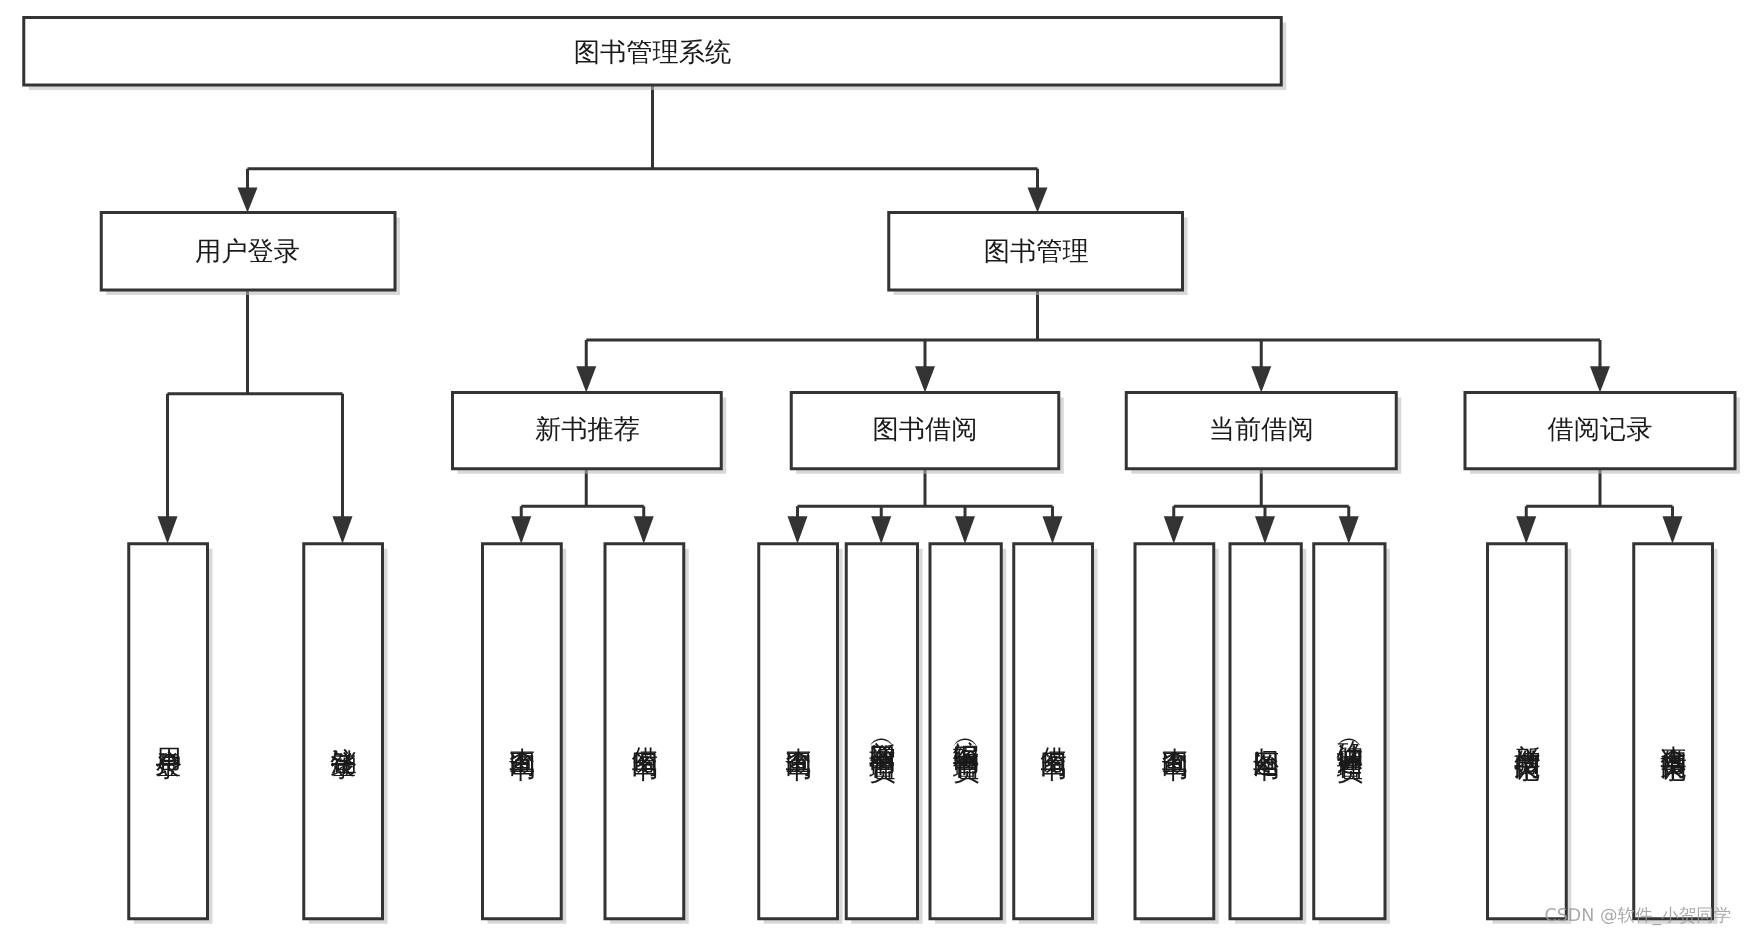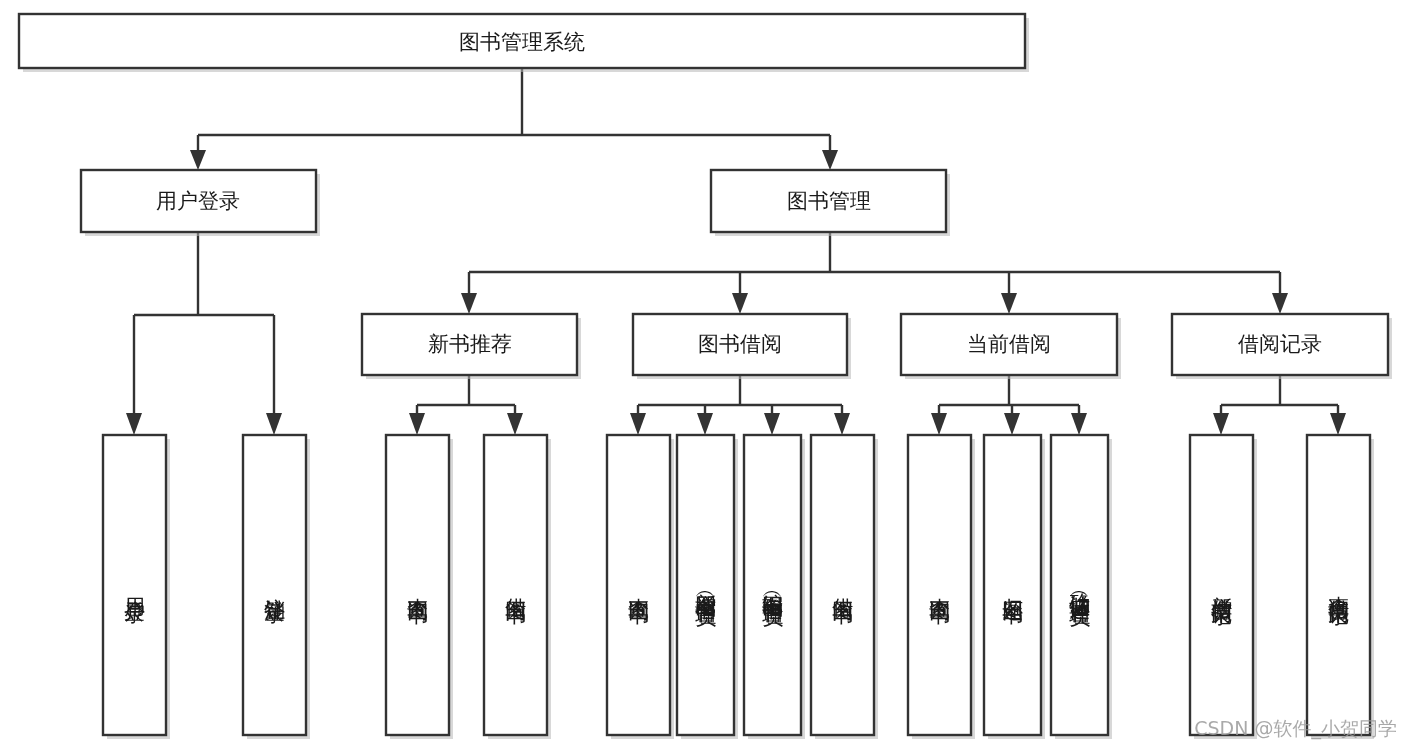--- a/index.html
+++ b/index.html
@@ -63,24 +63,24 @@
     letter-spacing: 2px;
     display: flex;
     align-items: center;
     justify-content: center;
     text-align: center;
     white-space: nowrap;
     user-select: none;
   }
   .watermark {
     position: absolute;
-    right: 8px;
+    right: 20px;
     bottom: 5px;
     font-family: "DejaVu Sans", "Liberation Sans", sans-serif;
-    font-size: 19px;
+    font-size: 14px;
     color: #9b9b9b;
     opacity: 0.85;
     white-space: nowrap;
     user-select: none;
   }
 </style>
 </head>
 <body>
 
 <div id="diagram-root">

